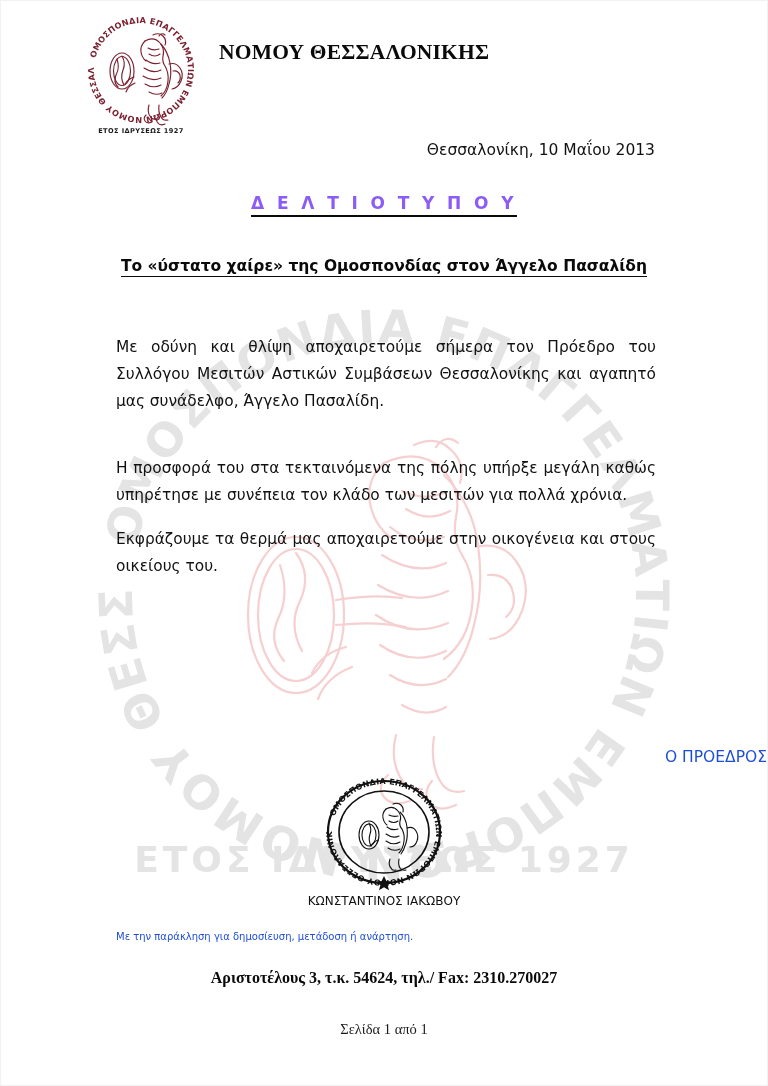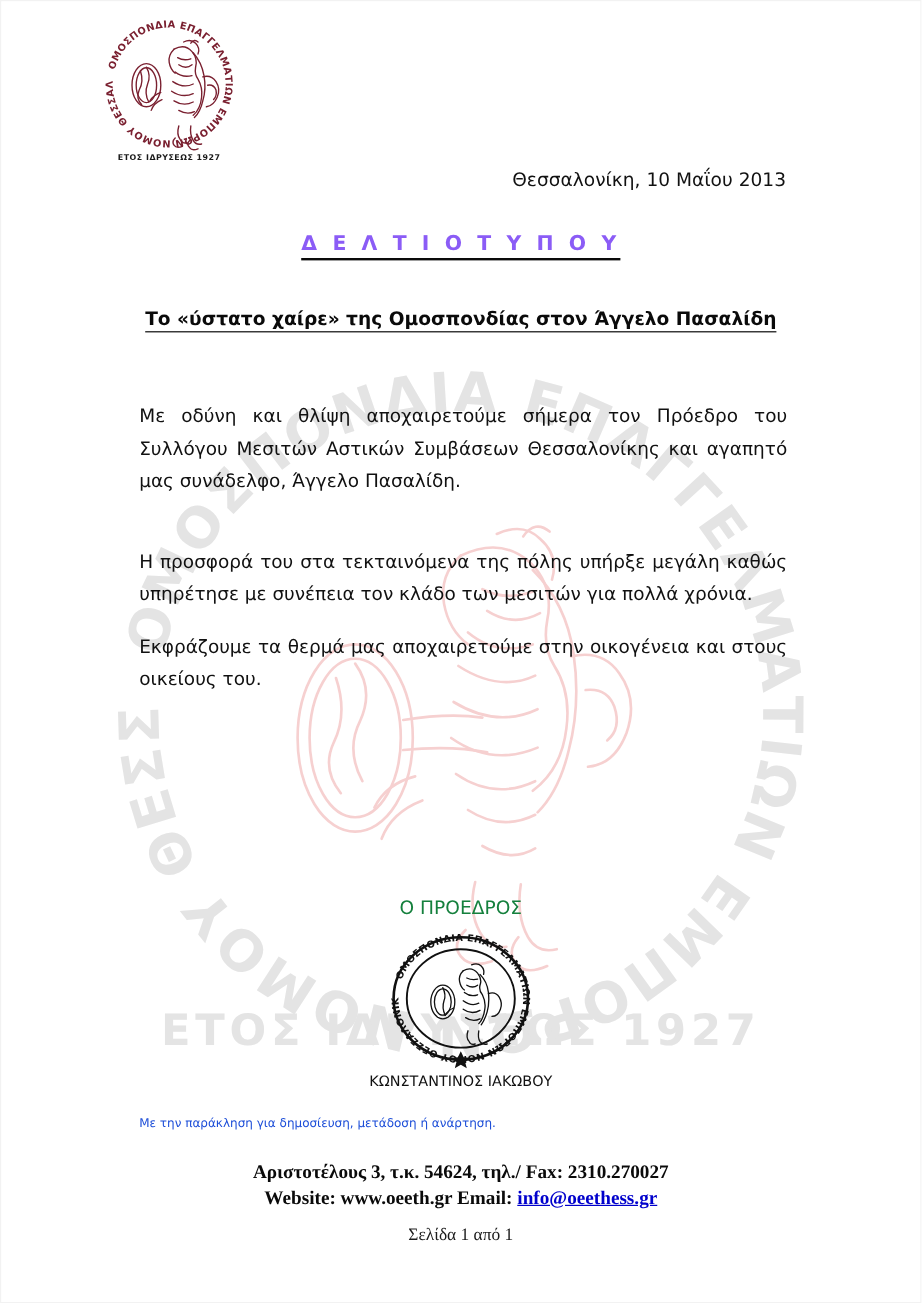--- a/index.html
+++ b/index.html
@@ -131,23 +131,23 @@
   }
   .para-1 { top: 318px; }
   .para-2 { top: 439px; }
   .para-3 { top: 510px; }
 
   
   .president-label {
     position: absolute;
     left: 0; right: 0;
     top: 747px;
-    text-align: center;
+    text-align: right;
     font-size: 15.5px;
-    color: #15803d;
+    color: #1d4ed8;
     z-index: 3;
   }
   .stamp {
     position: absolute;
     left: 50%;
     top: 772px;
     transform: translateX(-50%);
     width: 132px;
     height: 118px;
     z-index: 4;
@@ -283,20 +283,21 @@
           <path d="M86 92 q-1 7 2 12 q2 4 7 3"></path>
           <path d="M73 102 q-3 3 -1 6 q2 3 7 1"></path>
           <path d="M85 104 q-3 3 0 6 q2 3 7 1"></path>
           <path d="M61 64 q-6 2 -9 7"></path>
           <path d="M62 70 q-7 3 -9 9"></path>
         </g>
         <text x="68" y="120" text-anchor="middle" font-family="'DejaVu Sans', sans-serif" font-size="6.6" font-weight="bold" fill="#1a1a1a" letter-spacing="0.4">ΕΤΟΣ ΙΔΡΥΣΕΩΣ 1927</text>
       </svg>
     </div>
     <div class="header-title">
+      <span class="line2">ΝΟΜΟΥ ΘΕΣΣΑΛΟΝΙΚΗΣ</span>
     </div>
   </div>
 
   <div class="content">
 
     <div class="date-line">Θεσσαλονίκη, 10 Μαΐου 2013</div>
 
     <div class="doc-title">
       <span>Δ Ε Λ Τ Ι Ο   Τ Υ Π Ο Υ</span>
     </div>
@@ -343,19 +344,18 @@
         <path d="M66 103 l2.4 5 l5.4 0.4 l-4.2 3.6 l1.4 5.2 l-5 -2.9 l-5 2.9 l1.4 -5.2 l-4.2 -3.6 l5.4 -0.4 z" fill="#111111"></path>
       </svg>
     </div>
 
     <div class="president-name">ΚΩΝΣΤΑΝΤΙΝΟΣ ΙΑΚΩΒΟΥ</div>
 
     <div class="note">Με την παράκληση για δημοσίευση, μετάδοση ή ανάρτηση.</div>
 
     <div class="footer-contact">
       <div>Αριστοτέλους 3, τ.κ. 54624, τηλ./ Fax: 2310.270027</div>
-      <div><span>Website: www.oeeth.gr Email: </span><a class="email-link" href="#">info@oeethess.gr</a></div>
     </div>
 
     <div class="page-num">Σελίδα 1 από 1</div>
 
   </div>
 </div>
 
 </body></html>

